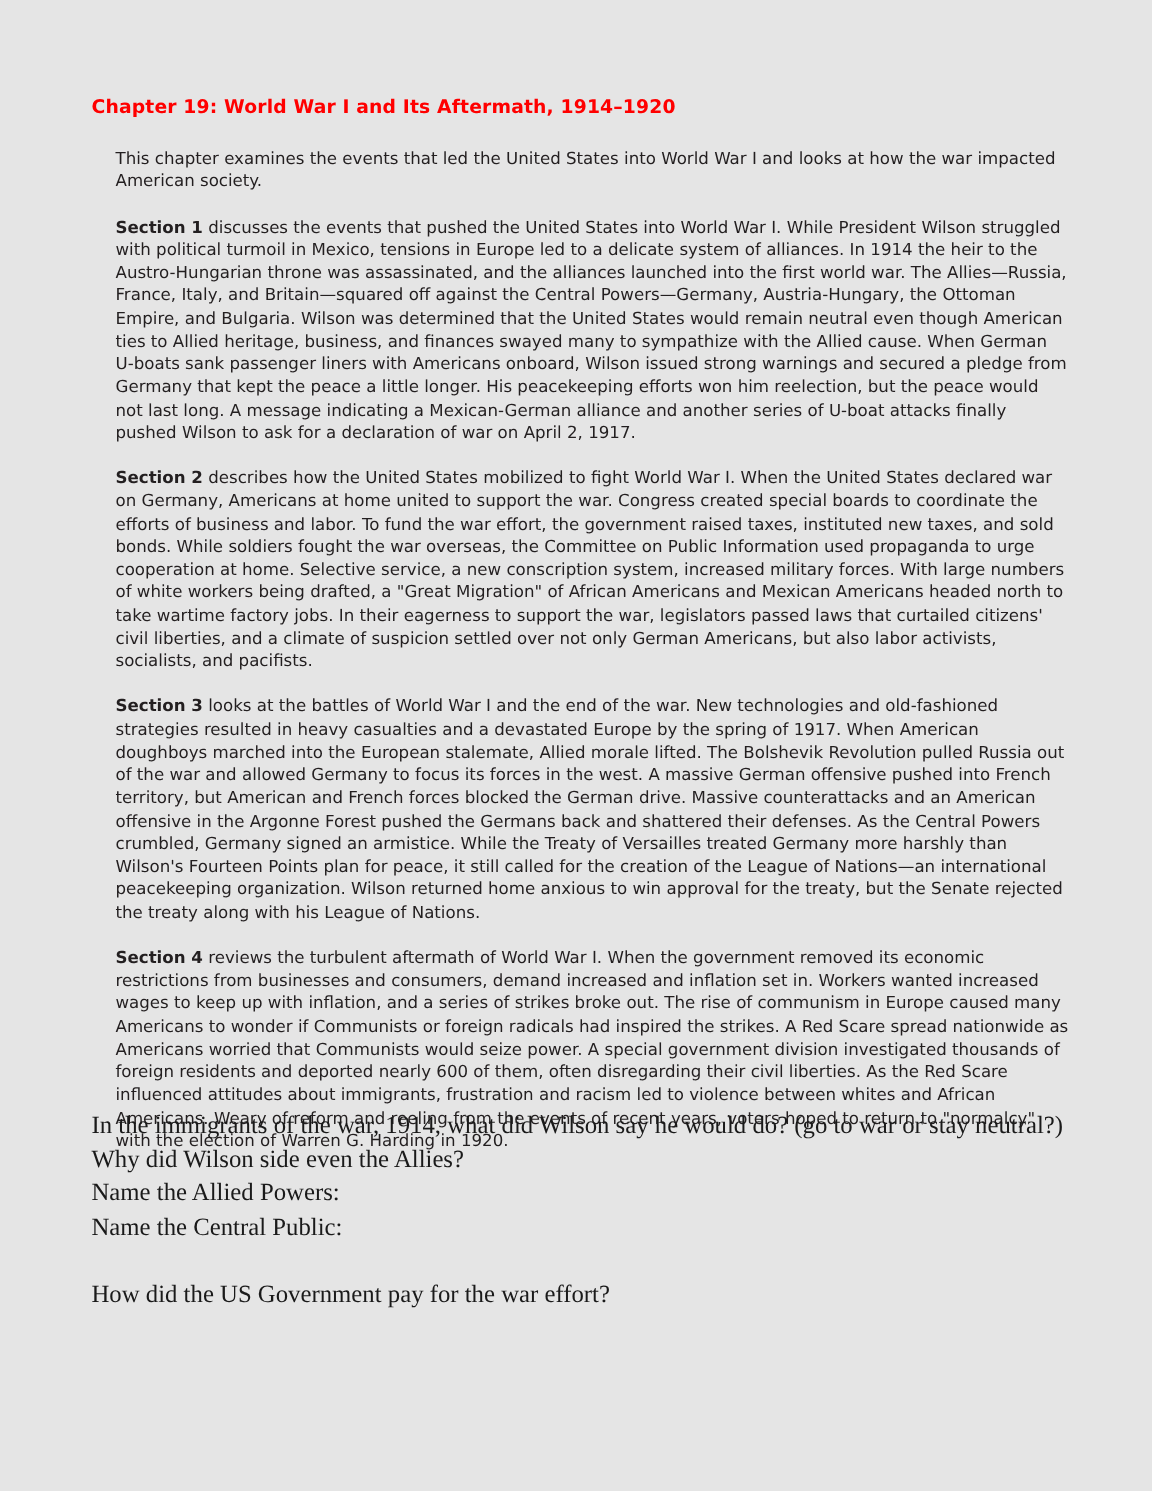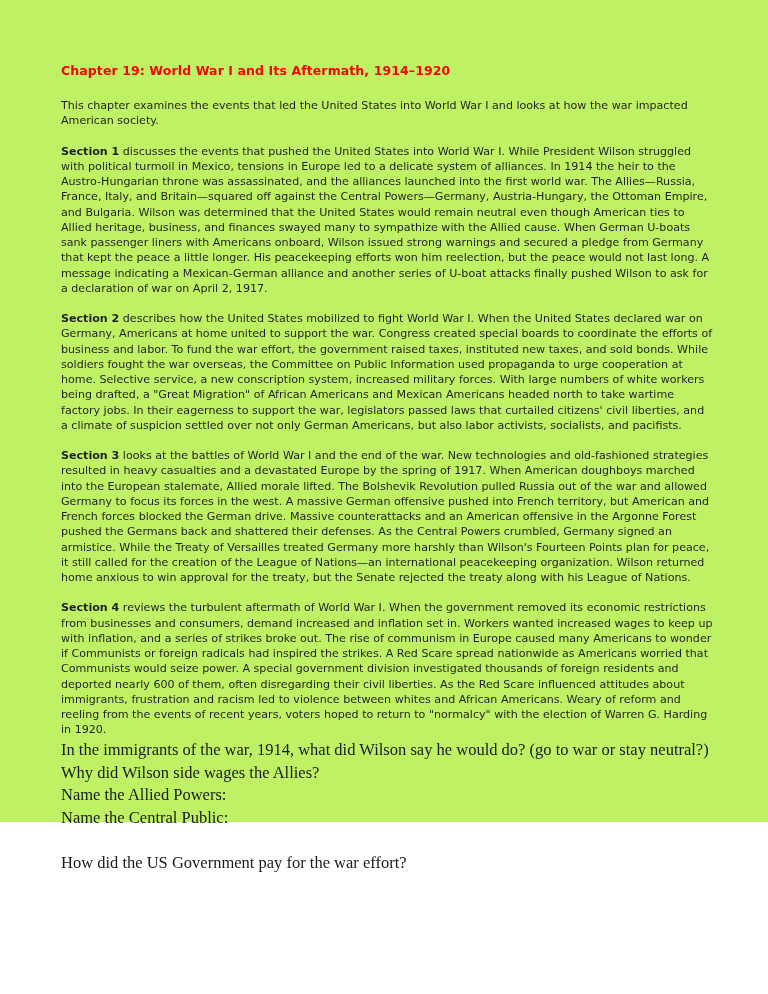--- a/index.html
+++ b/index.html
@@ -15,22 +15,22 @@
     font-family: "DejaVu Sans", sans-serif;
     color: #000000;
     -webkit-font-smoothing: antialiased;
   }
 
   .page {
     position: absolute;
     left: 0;
     top: 0;
     width: 768px;
-    height: 822px;
-    background: #bef264;
+    height: 994px;
+    background: #e5e5e5;
     box-sizing: border-box;
     padding: 0;
   }
 
   .content {
     position: absolute;
     left: 61px;
     top: 63px;
     width: 652px;
   }
@@ -49,21 +49,21 @@
 
   
   .summary {
     font-family: "DejaVu Sans", sans-serif;
     font-size: 11.1px;
     line-height: 15.25px;
     color: #231f20;
     text-align: left;
   }
   .summary p {
-    margin: 0 0 15px 0;
+    margin: 0 0 15px 16px;
   }
   .summary p:last-child {
     margin-bottom: 0;
   }
   .summary .lead {
     font-weight: bold;
   }
 
   
   .questions {
@@ -111,21 +111,21 @@
       <p><span class="lead">Section 4</span><span> reviews the turbulent aftermath of World War I. When the government removed its economic restrictions from businesses and consumers, demand increased and inflation set in. Workers wanted increased wages to keep up with inflation, and a series of strikes broke out. The rise of communism in Europe caused many Americans to wonder if Communists or foreign radicals had inspired the strikes. A Red Scare spread nationwide as Americans worried that Communists would seize power. A special government division investigated thousands of foreign residents and deported nearly 600 of them, often disregarding their civil liberties. As the Red Scare influenced attitudes about immigrants, frustration and racism led to violence between whites and African Americans. Weary of reform and reeling from the events of recent years, voters hoped to return to "normalcy" with the election of Warren G. Harding in 1920.</span></p>
 
     </div>
   </div>
 
   <div class="questions">
 
 
     <div class="q-line">In the immigrants of the war, 1914, what did Wilson say he would do?  (go to war or stay neutral?)</div>
 
-    <div class="q-line">Why did Wilson side wages the Allies?</div>
+    <div class="q-line">Why did Wilson side even the Allies?</div>
 
     <div class="q-line">Name the Allied Powers:</div>
 
     <div class="q-line">Name the Central Public:</div>
 
 
     <div class="q-gap"></div>
 
 
     <div class="q-line">How did the US Government pay for the war effort?</div>

